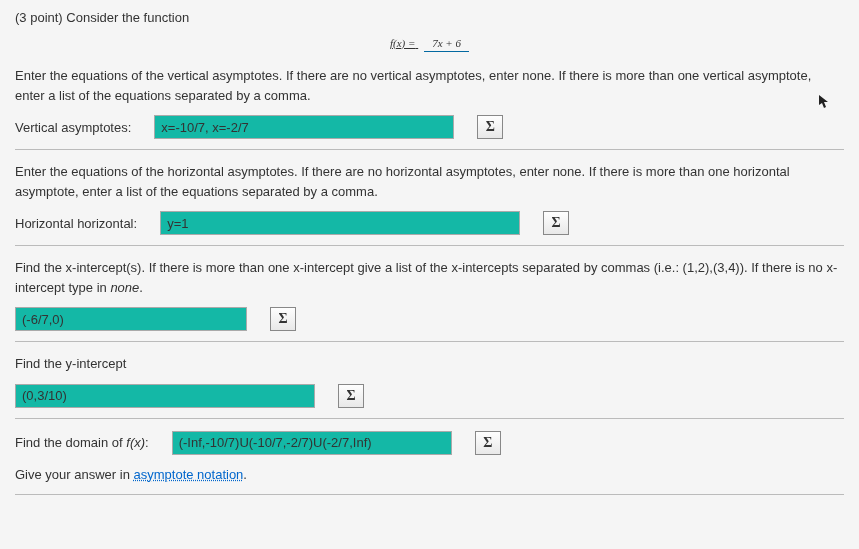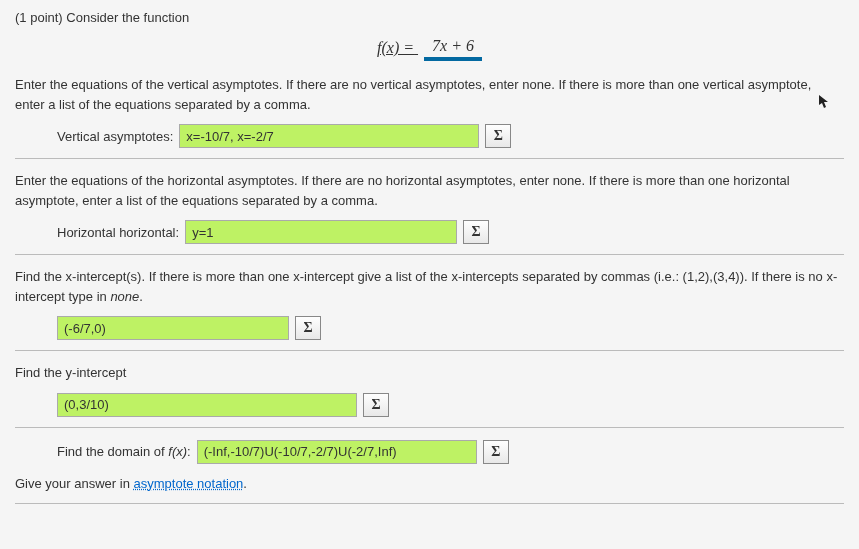--- a/index.html
+++ b/index.html
@@ -15,56 +15,55 @@
       padding: 10px 15px;
       width: 859px;
     }
     .question-header {
       margin-bottom: 12px;
     }
     .formula {
       text-align: center;
       margin: 10px 0 14px 0;
       font-family: 'Times New Roman', serif;
-      font-size: 16px;
+      font-size: 11px;
       font-style: italic;
       text-decoration: underline;
     }
     .fraction {
       display: inline-block;
       vertical-align: middle;
       text-align: center;
       margin-left: 6px;
     }
     .numerator {
       display: block;
-      border-bottom: 4px solid #0369a1;
+      border-bottom: 1px solid #0369a1;
       padding: 0 8px 2px 8px;
     }
     .denominator {
       display: block;
       padding: 2px 8px 0 8px;
     }
     .instruction {
       margin-bottom: 10px;
       line-height: 1.5;
     }
     .input-row {
       display: flex;
       align-items: center;
-      gap: 6px;
+      gap: 23px;
       margin-bottom: 4px;
-      margin-left: 42px;
     }
     .input-label {
       white-space: nowrap;
     }
     .answer-input {
       border: 1px solid #aaa;
-      background: #bef264;
+      background: #14b8a6;
       padding: 4px 6px;
       font-size: 13px;
       font-family: Arial, sans-serif;
       color: #333;
       height: 24px;
     }
     .sigma-btn {
       border: 1px solid #888;
       background: linear-gradient(#fefefe, #e8e8e8);
       width: 26px;
@@ -104,21 +103,21 @@
 <body>
 
 <div class="container">
 
   <span class="cursor-icon">
     <svg width="10" height="14" viewBox="0 0 10 14">
         <path d="M0 0 L0 10 L3 8 L5 13 L7 12 L5 7 L9 7 Z" fill="#222"></path>
       </svg>
   </span>
 
-  <div class="question-header">(1 point) Consider the function</div>
+  <div class="question-header">(3 point) Consider the function</div>
 
   <div class="formula">
     <span>f(x) =</span>
     <span class="fraction">
       <span class="numerator">7x + 6</span>
     </span>
   </div>
 
   <div class="instruction">
     <span>Enter the equations of the vertical asymptotes. If there are no vertical asymptotes, enter none. If there is more than one vertical asymptote, enter a list of the equations separated by a comma.</span>
@@ -131,21 +130,21 @@
   </div>
 
   <hr class="divider">
 
   <div class="instruction">
     <span>Enter the equations of the horizontal asymptotes. If there are no horizontal asymptotes, enter none. If there is more than one horizontal asymptote, enter a list of the equations separated by a comma.</span>
   </div>
 
   <div class="input-row">
     <span class="input-label">Horizontal horizontal:</span>
-    <input type="text" class="answer-input" style="width: 272px;" value="y=1">
+    <input type="text" class="answer-input" style="width: 360px;" value="y=1">
     <button class="sigma-btn">Σ</button>
   </div>
 
   <hr class="divider">
 
   <div class="instruction">
     <span>Find the x-intercept(s). If there is more than one x-intercept give a list of the x-intercepts separated by commas (i.e.: (1,2),(3,4)). If there is no x-intercept type in </span><span class="italic">none</span><span>.</span>
   </div>
 
   <div class="input-row">

